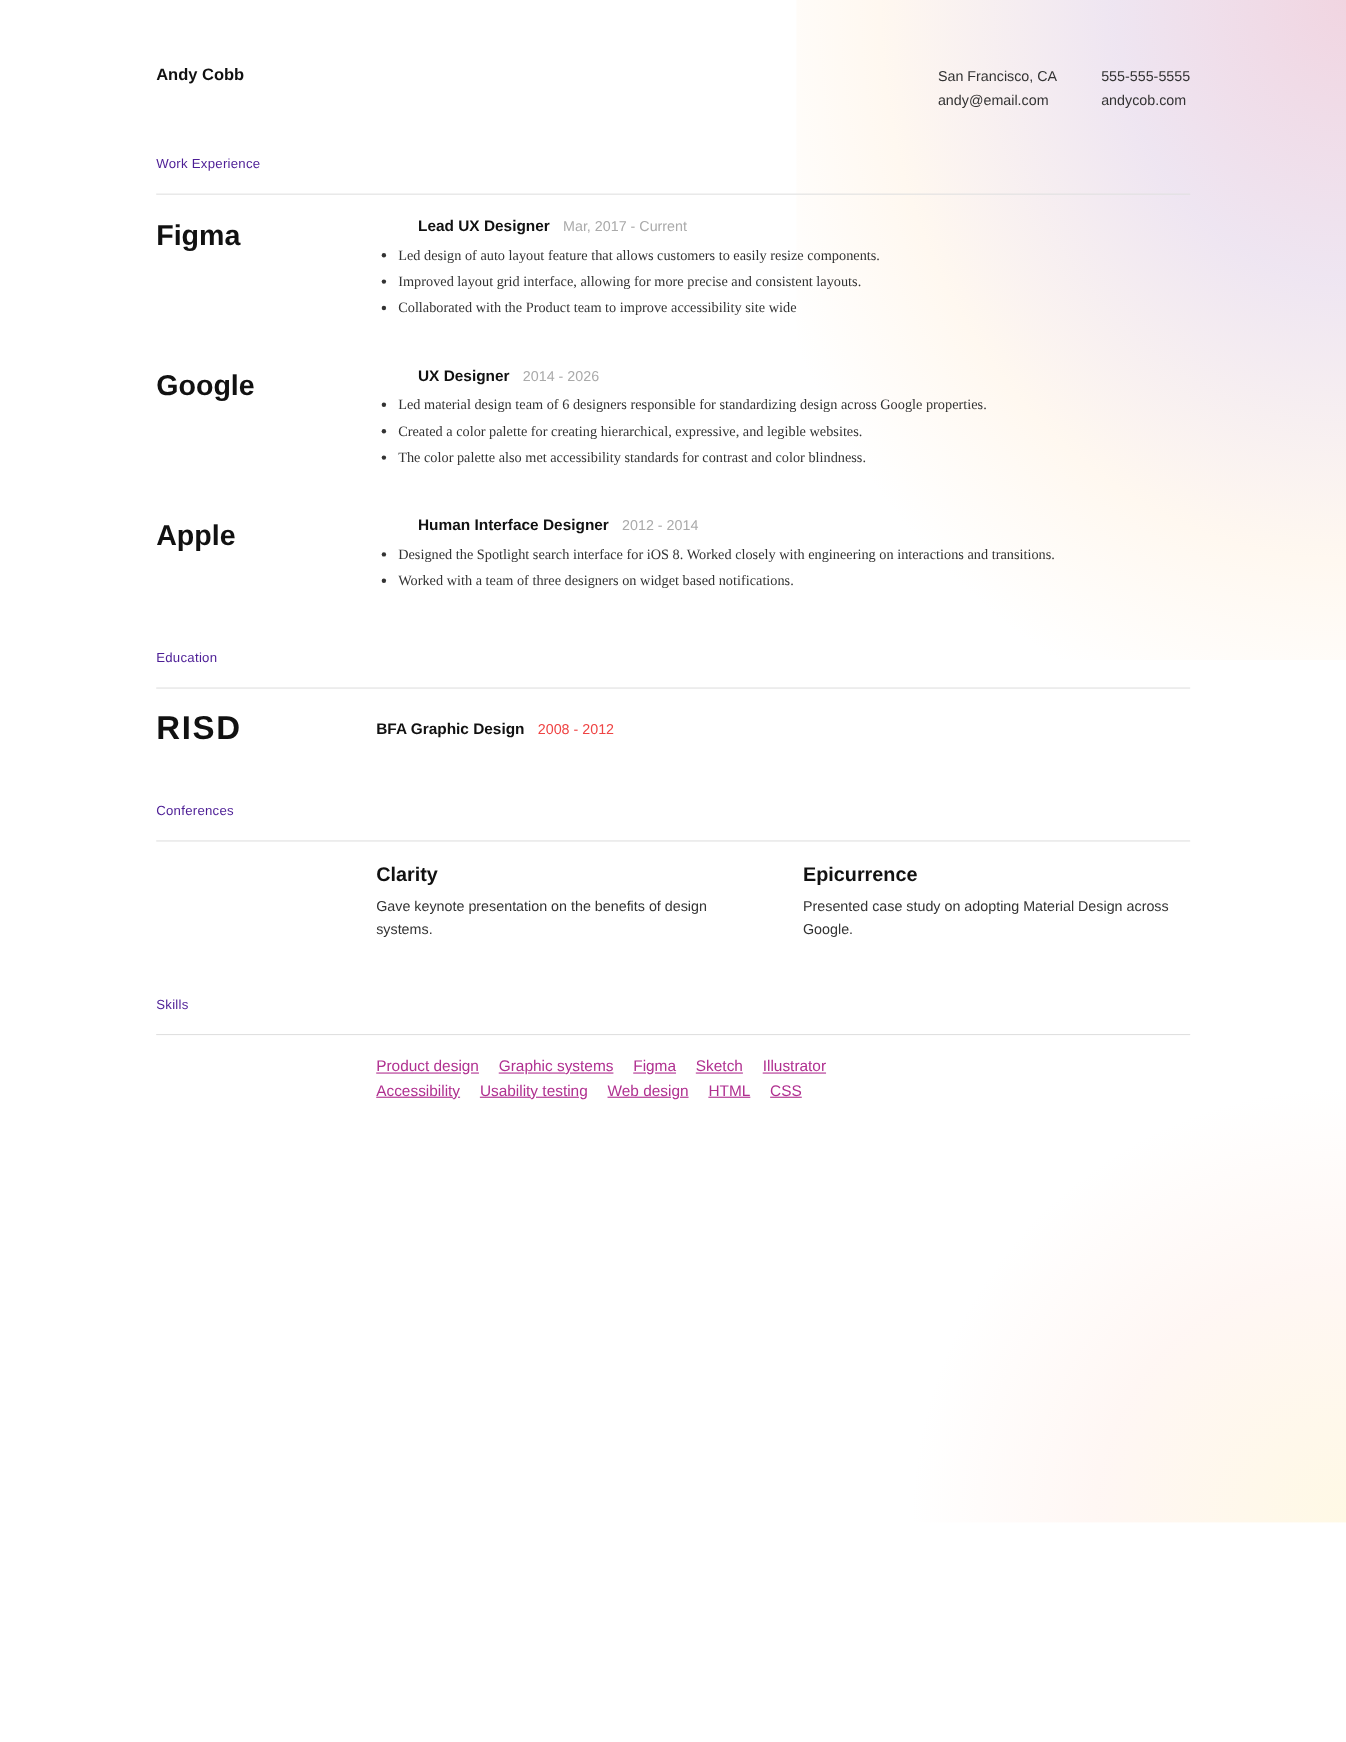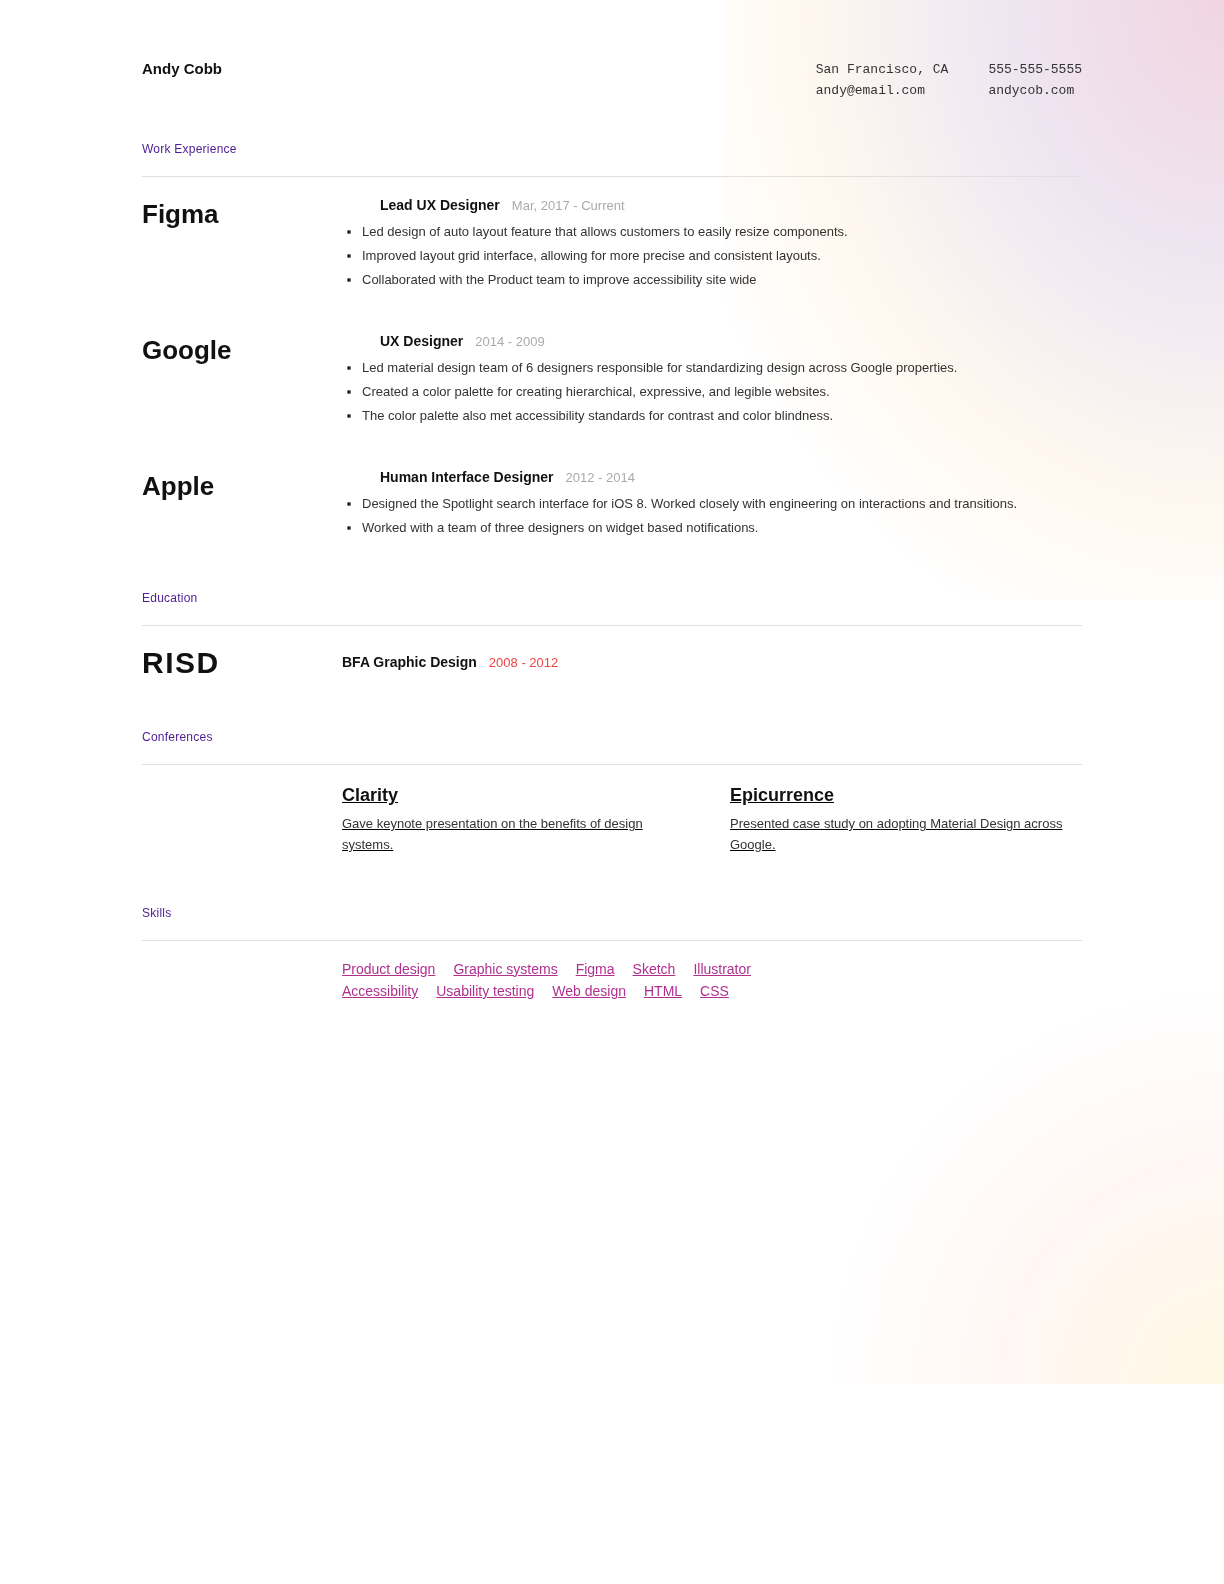--- a/index.html
+++ b/index.html
@@ -58,21 +58,21 @@
     .header-name {
       font-family: Arial, sans-serif;
       font-weight: bold;
       font-size: 15px;
       color: #111;
     }
 
     .header-contact {
       display: flex;
       gap: 40px;
-      font-family: Liberation Mono, monospace;
+      font-family: Liberation Sans, sans-serif;
       font-size: 13px;
       color: #333;
       line-height: 1.6;
     }
 
     .header-contact-col {
       display: flex;
       flex-direction: column;
     }
 
@@ -151,21 +151,21 @@
 
     .exp-date {
       font-family: Arial, sans-serif;
       font-size: 13px;
       color: #aaa;
     }
 
     .exp-bullets {
       list-style: disc;
       padding-left: 20px;
-      font-family: Liberation Sans, sans-serif;
+      font-family: Liberation Serif, serif;
       font-size: 13px;
       color: #333;
       line-height: 1.7;
     }
 
     .exp-bullets li {
       margin-bottom: 2px;
     }
 
     
@@ -216,21 +216,20 @@
 
     .conf-label-col {
       width: 200px;
       flex-shrink: 0;
     }
 
     .conf-items {
       flex: 1;
       display: flex;
       gap: 36px;
-      text-decoration: underline;
     }
 
     .conf-item {
       flex: 1;
     }
 
     .conf-title {
       font-family: Arial, sans-serif;
       font-weight: bold;
       font-size: 18px;
@@ -316,21 +315,21 @@
           <li>Collaborated with the Product team to improve accessibility site wide</li>
         </ul>
       </div>
     </div>
 
     <div class="exp-row">
       <div class="exp-company">Google</div>
       <div class="exp-details">
         <div class="exp-title-row">
           <span class="exp-title">UX Designer</span>
-          <span class="exp-date">2014 - 2009</span>
+          <span class="exp-date">2014 - 2026</span>
         </div>
         <ul class="exp-bullets">
           <li>Led material design team of 6 designers responsible for standardizing design across Google properties.</li>
           <li>Created a color palette for creating hierarchical, expressive, and legible websites.</li>
           <li>The color palette also met accessibility standards for contrast and color blindness.</li>
         </ul>
       </div>
     </div>
 
     <div class="exp-row">

